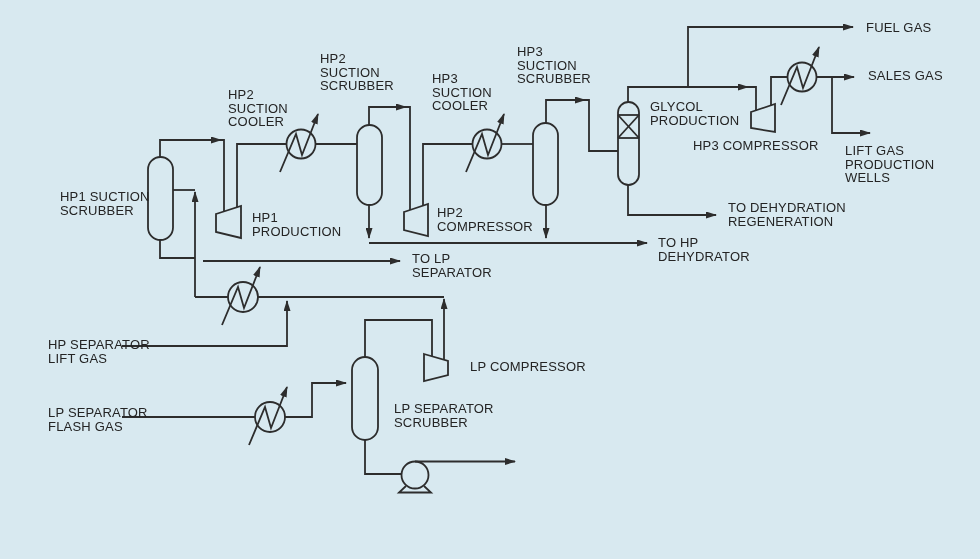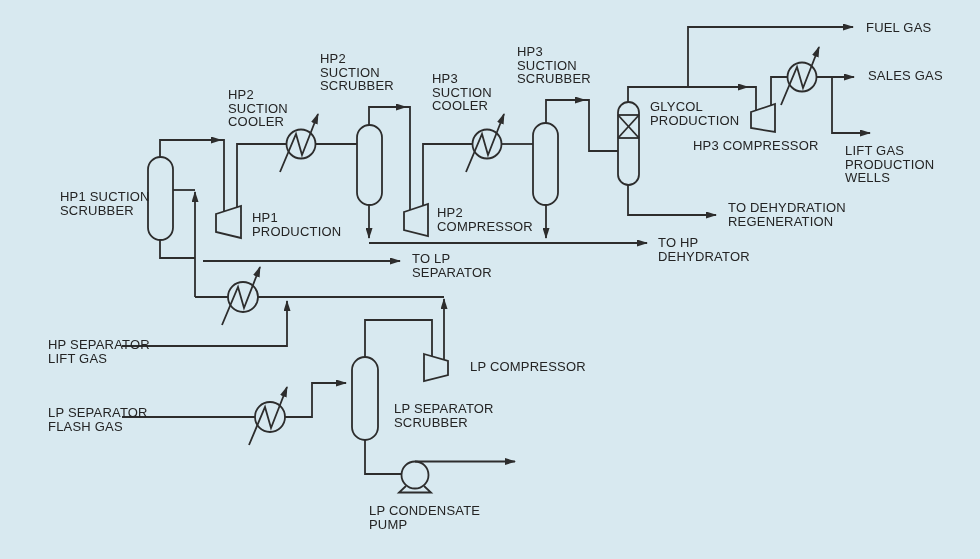--- a/index.html
+++ b/index.html
@@ -147,22 +147,20 @@
   <div class="pfd-label" style="left:252px;top:211px">HP1
 PRODUCTION</div>
   <div class="pfd-label" style="left:437px;top:206px">HP2
 COMPRESSOR</div>
   <div class="pfd-label" style="left:650px;top:100px">GLYCOL
 PRODUCTION</div>
   <div class="pfd-label" style="left:693px;top:139px">HP3 COMPRESSOR</div>
   <div class="pfd-label" style="left:470px;top:360px">LP COMPRESSOR</div>
   <div class="pfd-label" style="left:394px;top:402px">LP SEPARATOR
 SCRUBBER</div>
-  <div class="pfd-label" style="left:369px;top:504px">LP CONDENSATE
-PUMP</div>
 
   <div class="pfd-label" style="left:866px;top:21px">FUEL GAS</div>
   <div class="pfd-label" style="left:868px;top:69px">SALES GAS</div>
   <div class="pfd-label" style="left:728px;top:201px">TO DEHYDRATION
 REGENERATION</div>
   <div class="pfd-label" style="left:845px;top:144px">LIFT GAS
 PRODUCTION
 WELLS</div>
   <div class="pfd-label" style="left:658px;top:236px">TO HP
 DEHYDRATOR</div>

